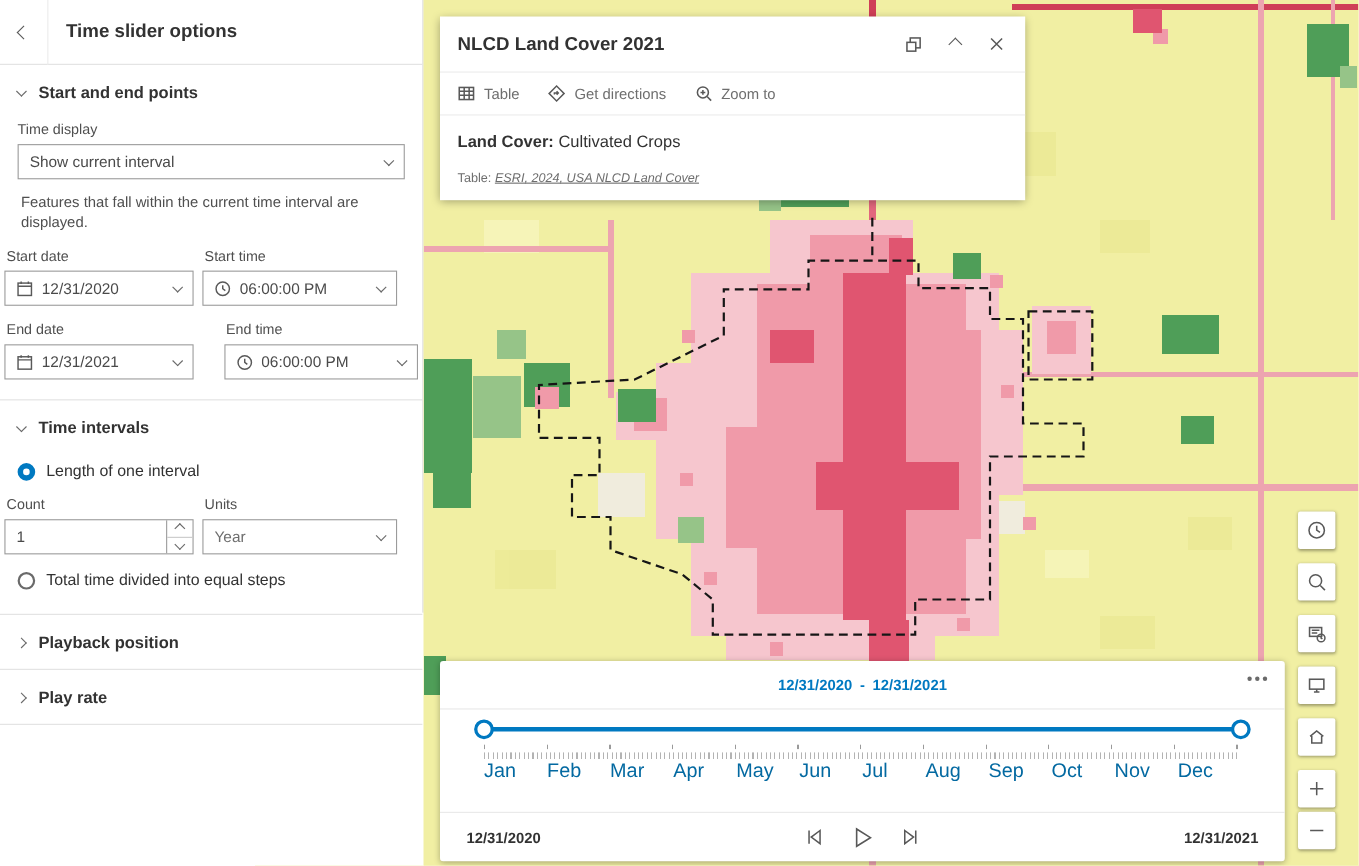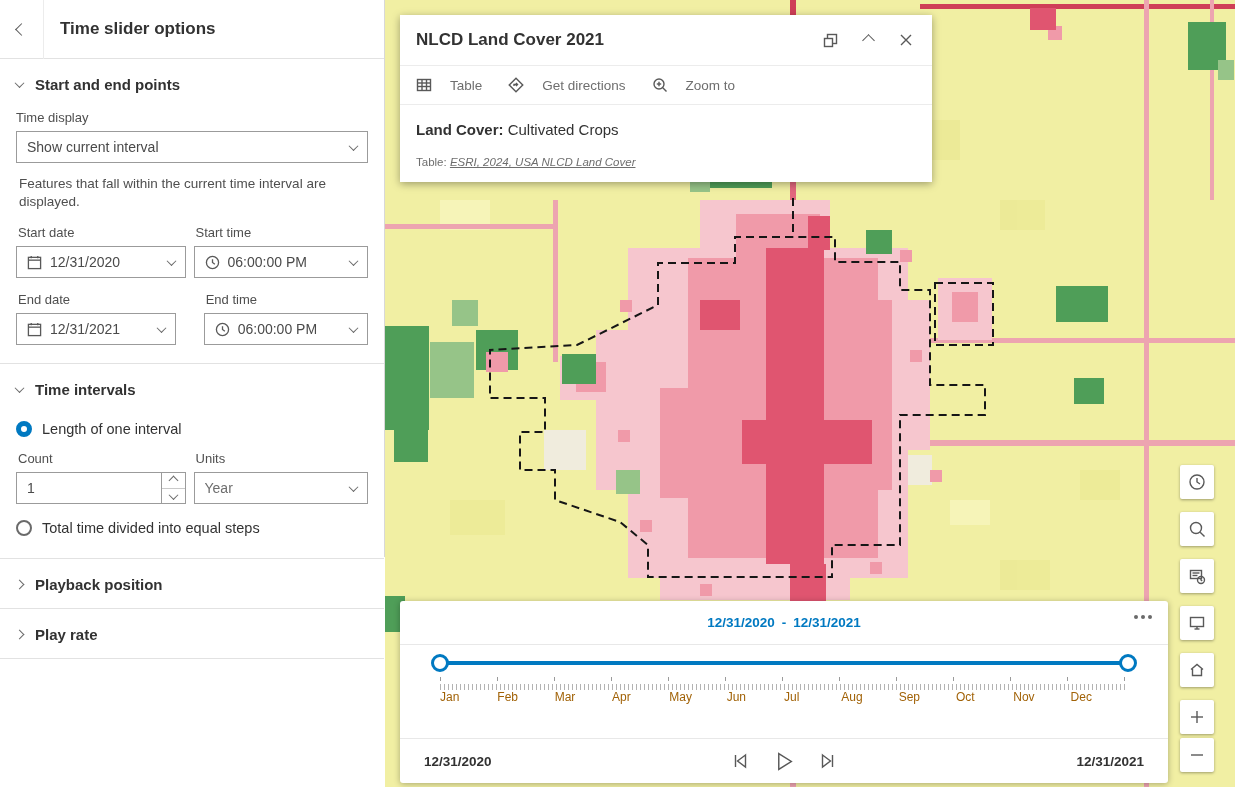--- a/index.html
+++ b/index.html
@@ -23,21 +23,21 @@
   .section-head { display:flex; align-items:center; gap:12px; padding:17px 16px 15px 16px; font-size:15px; font-weight:600; cursor:pointer; }
   .divider { border-top:1px solid #e2e2e2; }
 
   .field-label { font-size:13px; color:#4f4f4f; padding:2px 16px 6px; }
   .desc { font-size:13.5px; color:#4f4f4f; padding:12px 19px 4px; line-height:1.35; }
 
   .select, .inputbox { height:32px; border:1px solid #9b9b9b; background:#fff; display:flex; align-items:center; font-size:14px; color:#4a4a4a; padding:0 10px; gap:8px; cursor:pointer; }
   .select .grow, .inputbox .grow { flex:1; white-space:nowrap; overflow:hidden; }
   .full { margin:0 16px;gap:30px; }
 
-  .two-col { display:flex; padding:0 16px; gap:8px; }
+  .two-col { display:flex; padding:0 4px; gap:8px; }
   .col-a { width:172px; }
   .col-b { width:177px; }
   .two-col .field-label { padding-left:2px; padding-right:0; }
 
   .radio-row { display:flex; align-items:center; gap:10px; padding:8px 16px; font-size:14.5px; cursor:pointer; }
   .radio { width:16px; height:16px; border-radius:50%; flex:none; }
   .radio.on  { border:5px solid #0079c1; background:#fff; }
   .radio.off { border:2px solid #6a6a6a; background:#fff; }
 
   .stepper { width:24px; align-self:stretch; border-left:1px solid #9b9b9b; display:flex; flex-direction:column; margin-right:-10px; margin-left:2px; }
@@ -47,21 +47,21 @@
   
   .map { position:absolute; left:385px; top:0; width:850px; height:787px; overflow:hidden; background:#f1efa3; }
   .map svg.basemap { position:absolute; left:0; top:0; }
 
   
   .popup { position:absolute; left:15px; top:15px; width:532px; background:#fff; box-shadow:0 2px 8px rgba(0,0,0,.35); z-index:5; }
   .popup-header { display:flex; align-items:center; padding:15px 16px; gap:18px; }
   .popup-title { flex:1; font-size:17px; font-weight:bold; }
   .popup-hicon { width:20px; height:20px; display:flex; align-items:center; justify-content:center; cursor:pointer; color:#595959; }
   .popup-actions { display:flex; gap:26px; padding:11px 16px; border-top:1px solid #ececec; border-bottom:1px solid #ececec; }
-  .action { display:flex; align-items:center; gap:18px; font-size:13.5px; color:#6e6e6e; cursor:pointer; }
+  .action { display:flex; align-items:center; gap:8px; font-size:13.5px; color:#6e6e6e; cursor:pointer; }
   .popup-body { padding:16px 16px 14px; }
   .lc-line { font-size:15px; }
   .lc-label { font-weight:bold; }
   .source-line { margin-top:18px; font-size:11.5px; color:#6e6e6e; }
   .source-link { font-style:italic; text-decoration:underline; color:#6e6e6e; cursor:pointer; }
 
   
   .tools { position:absolute; right:21px; top:465px; display:flex; flex-direction:column; gap:13px; z-index:6; }
   .tool { width:34px; height:34px; background:#fff; box-shadow:0 1px 3px rgba(0,0,0,.35); border-radius:2px; display:flex; align-items:center; justify-content:center; cursor:pointer; color:#4a4a4a; }
   .tool.tight { margin-top:-9px; }
@@ -75,21 +75,21 @@
   .track-wrap { position:relative; height:34px; }
   .track { position:absolute; left:0; right:0; top:16px; height:4px; background:#0079c1; border-radius:2px; }
   .handle { position:absolute; top:9px; width:18px; height:18px; border-radius:50%; background:#fff; border:3px solid #0079c1; cursor:pointer; }
   .handle.l { left:-9px; } .handle.r { right:-9px; }
   .ruler { height:9px; margin-top:2px;
     background-image: repeating-linear-gradient(to right, #b3b3b3 0 1px, transparent 1px 4px);
     background-size:100% 6px; background-position:0 bottom; background-repeat:no-repeat; }
   .ruler2 { height:4px; margin-top:-13px; margin-bottom:9px;
     background-image: repeating-linear-gradient(to right, #9a9a9a 0 1px, transparent 1px 57px); }
   .months { display:flex; margin-top:8px; }
-  .months span { flex:1; font-size:12px; color:#a16207; }
+  .months span { flex:1; font-size:18px; color:#0369a1; }
   .ts-foot { height:45px; border-top:1px solid #e8e8e8; display:flex; align-items:center; justify-content:space-between; padding:0 24px; }
   .ts-date { font-size:13.5px; font-weight:bold; }
   .ts-controls { display:flex; align-items:center; gap:22px; position:absolute; left:50%; transform:translateX(-50%); }
   .ts-controls svg { cursor:pointer; }
 
   svg.icon { stroke:#595959; fill:none; stroke-width:1.4; }
 </style>
 </head>
 <body>
 

